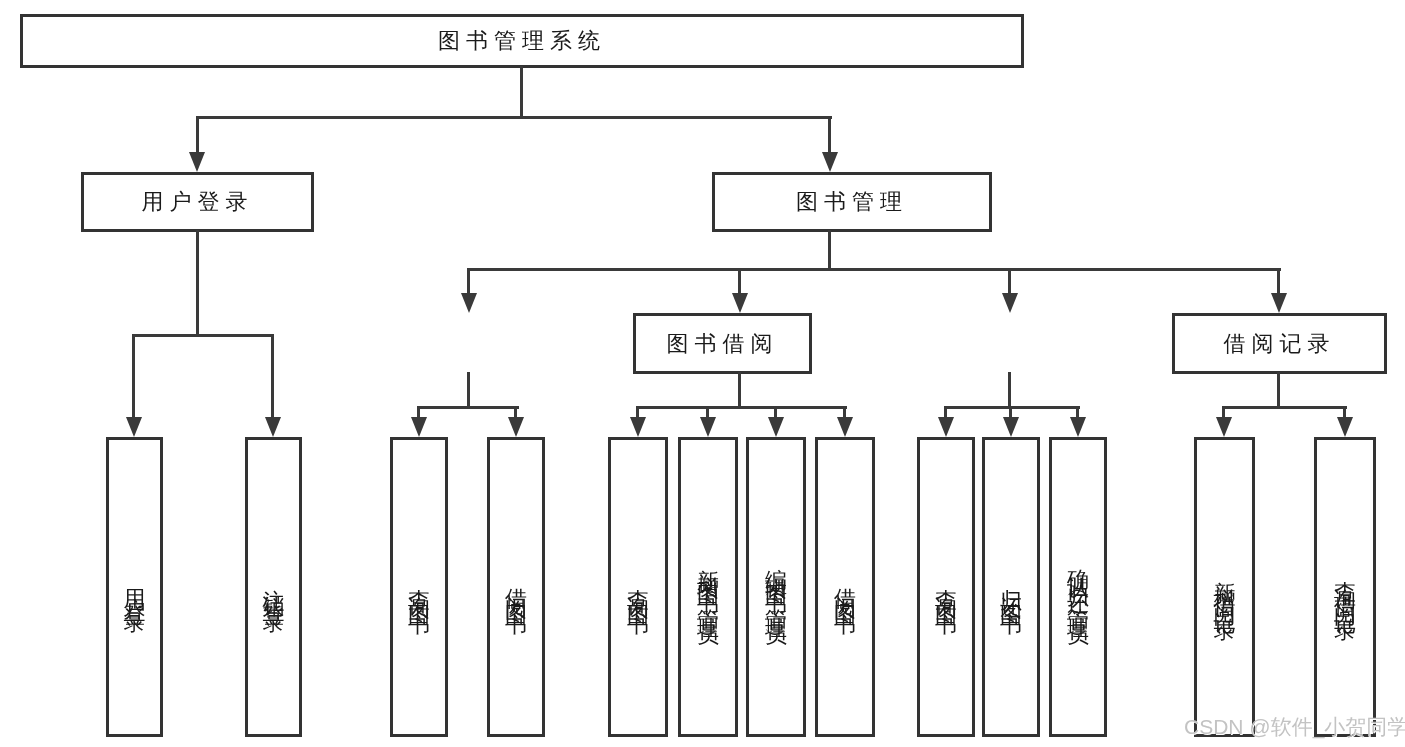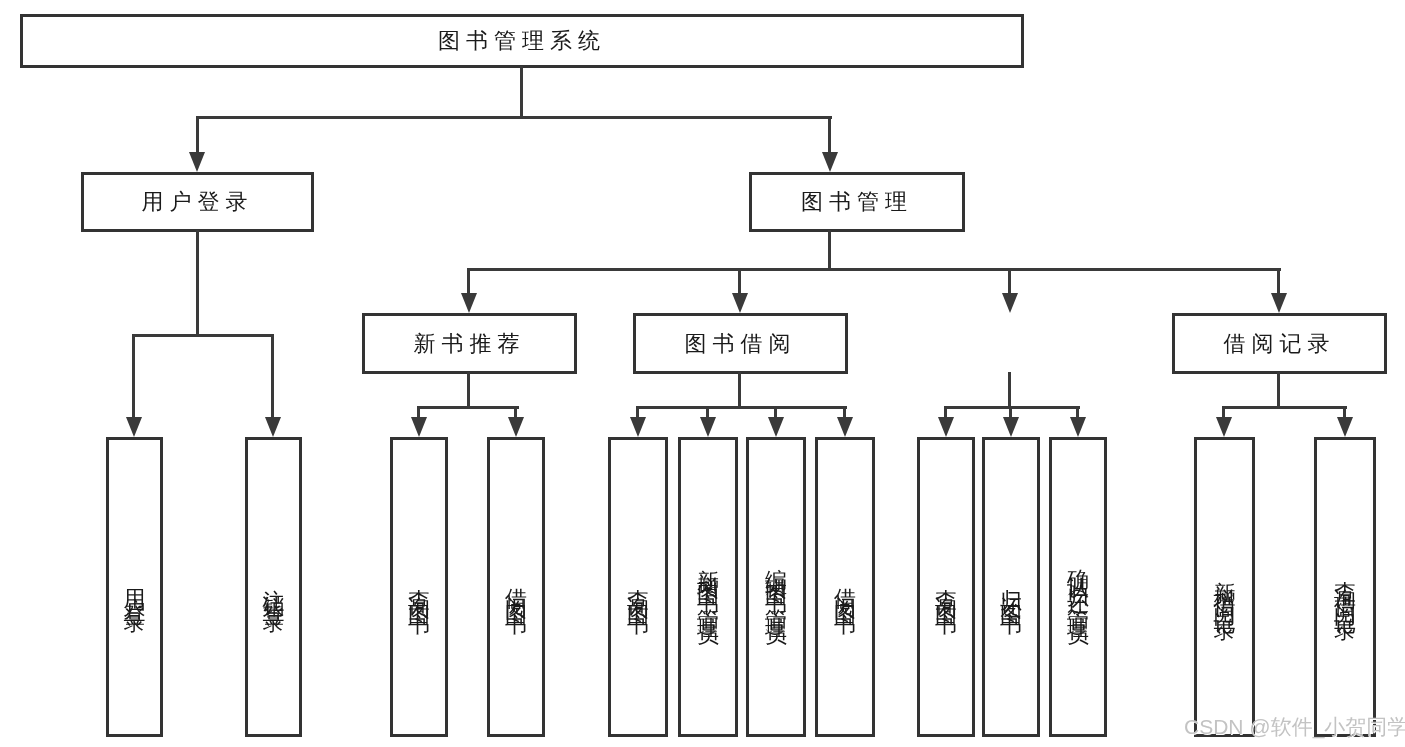--- a/index.html
+++ b/index.html
@@ -35,29 +35,26 @@
 <div id="canvas">
 
   <div class="box" style="left:20px;top:14px;width:1004px;height:54px;">
     <span class="hlabel">图书管理系统</span>
   </div>
 
   <div class="box" style="left:81px;top:172px;width:233px;height:60px;">
     <span class="hlabel">用户登录</span>
   </div>
 
-  <div class="box" style="left:712px;top:172px;width:216px;height:60px;margin-left:37px;">
+  <div class="box" style="left:712px;top:172px;width:280px;height:60px;">
     <span class="hlabel">图书管理</span>
   </div>
 
-  <div class="box" style="left:362px;top:313px;width:215px;height:61px;">
-    <span class="hlabel">新书推荐</span>
-  </div>
 
-  <div class="box" style="left:633px;top:313px;width:215px;height:61px;">
+  <div class="box" style="left:633px;top:313px;width:179px;height:61px;">
     <span class="hlabel">图书借阅</span>
   </div>
 
 
   <div class="box" style="left:1172px;top:313px;width:215px;height:61px;">
     <span class="hlabel">借阅记录</span>
   </div>
 
   <div class="box vbox" style="left:106px;width:57px;">
     <span class="vlabel">用户登录</span>

